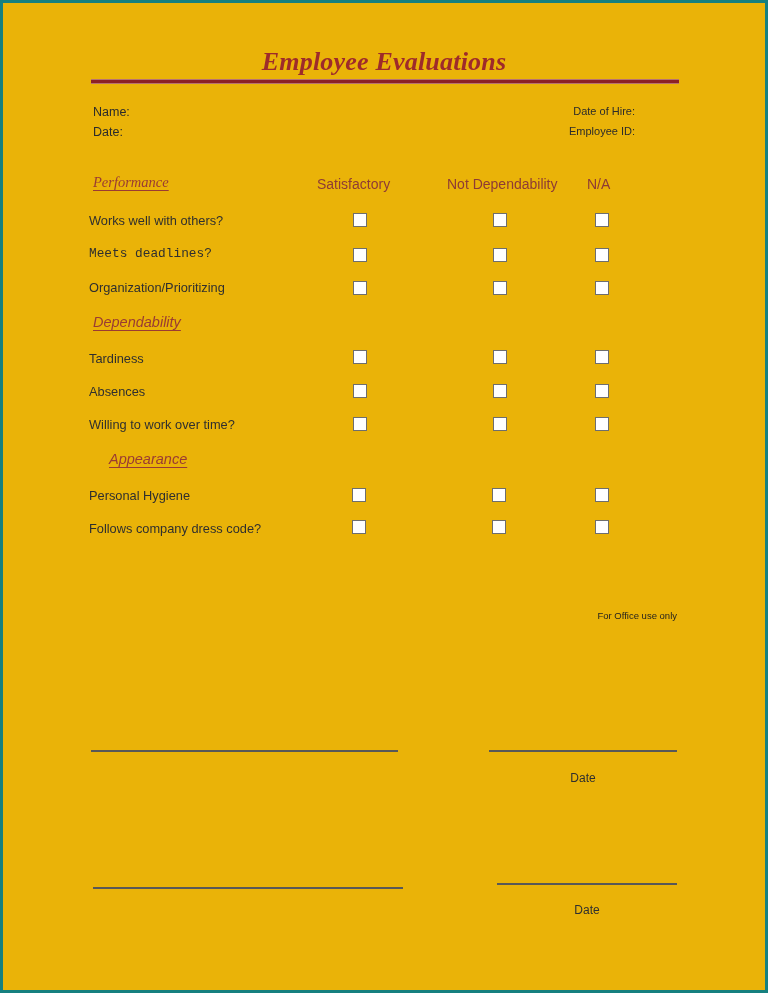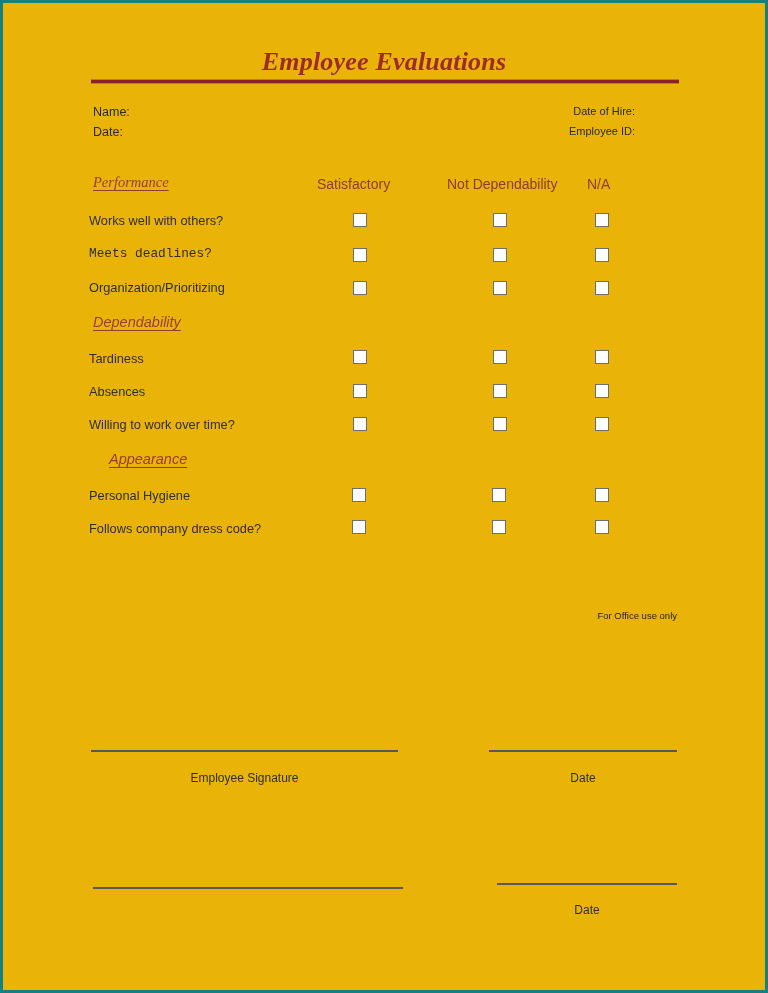--- a/index.html
+++ b/index.html
@@ -213,21 +213,20 @@
     <div class="cbx" style="left:592px; top:485px;"></div>
 
     <div class="q-label" style="top:518px;">Follows company dress code?</div>
     <div class="cbx" style="left:349px; top:517px;"></div>
     <div class="cbx" style="left:489px; top:517px;"></div>
     <div class="cbx" style="left:592px; top:517px;"></div>
 
     <div class="office-note">For Office use only</div>
 
     <div class="sig-line" style="left:88px; top:747px; width:307px;"></div>
-    <div class="sig-caption" style="left:88px; top:768px; width:307px;">Employee Signature</div>
 
     <div class="sig-line" style="left:486px; top:747px; width:188px;"></div>
     <div class="sig-caption" style="left:486px; top:768px; width:188px;">Date</div>
 
     <div class="sig-line" style="left:90px; top:884px; width:310px;"></div>
 
     <div class="sig-line" style="left:494px; top:880px; width:180px;"></div>
     <div class="sig-caption" style="left:494px; top:900px; width:180px;">Date</div>
 
   </div>

